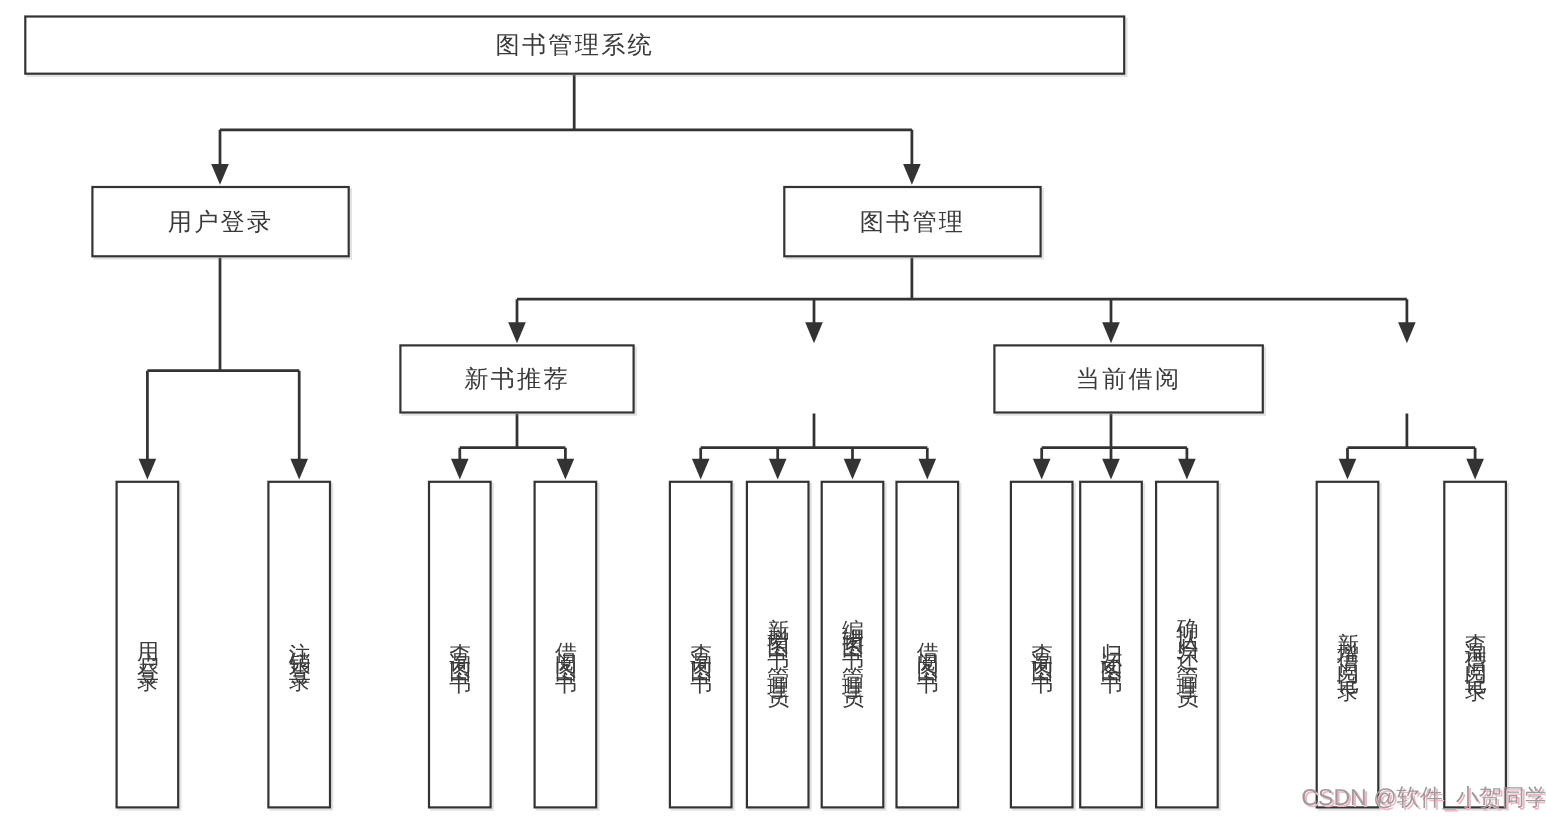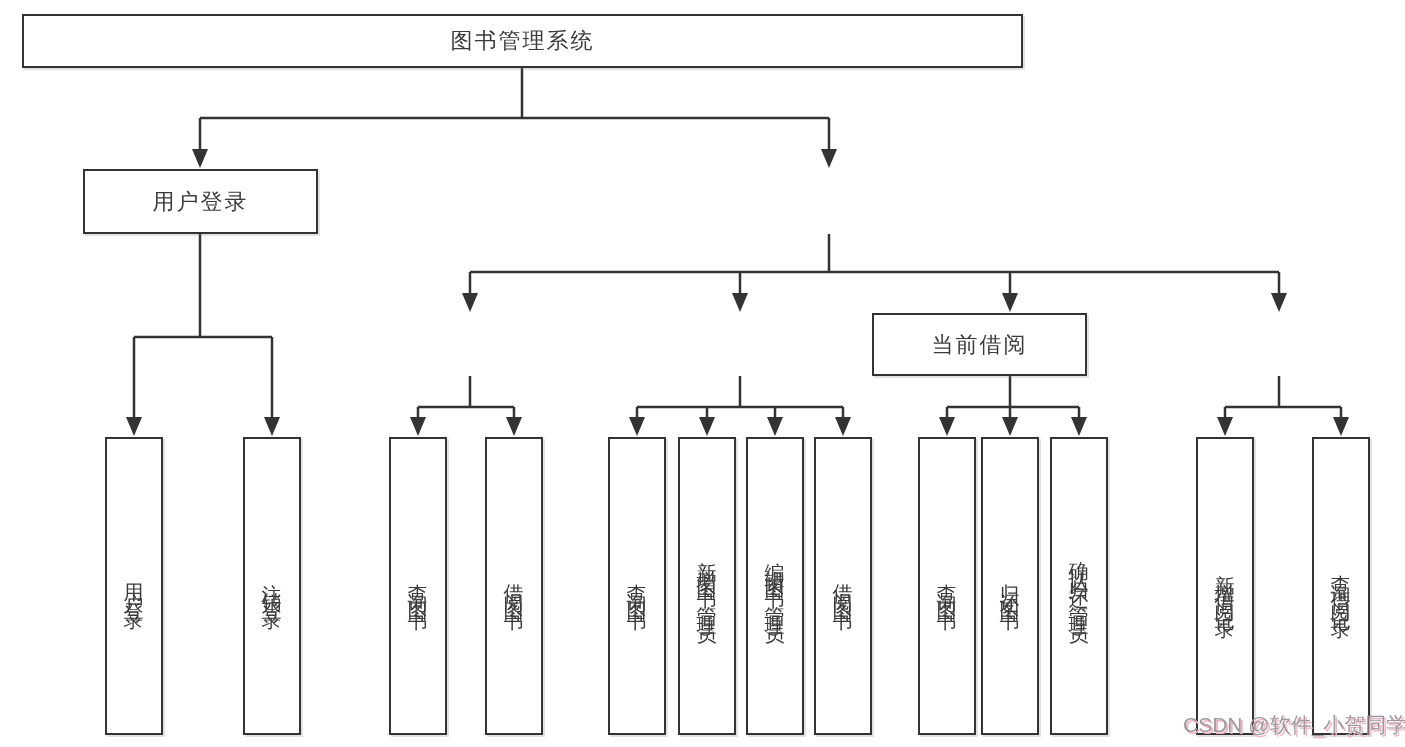--- a/index.html
+++ b/index.html
@@ -99,22 +99,28 @@
     <use href="#arrow" x="1341" y="436"></use>
   </svg>
 
   <div class="box" style="left:22px;top:14px;width:1001px;height:54px">
     <span class="lbl">图书管理系统</span>
   </div>
 
   <div class="box" style="left:83px;top:169px;width:235px;height:65px">
     <span class="lbl">用户登录</span>
   </div>
+  <div class="box" style="left:712px;top:169px;width:235px;height:65px">
+    <span class="lbl">图书管理</span>
+  </div>
 
-  <div class="box" style="left:872px;top:313px;width:215px;height:63px">
+  <div class="box" style="left:363px;top:313px;width:214px;height:63px">
+    <span class="lbl">新书推荐</span>
+  </div>
+  <div class="box" style="left:903px;top:313px;width:246px;height:63px">
     <span class="lbl">当前借阅</span>
   </div>
 
   <div class="box leaf" style="left:105px;top:437px;width:58px;height:298px">
     <span class="lbl">用户登录</span>
   </div>
   <div class="box leaf" style="left:243px;top:437px;width:58px;height:298px">
     <span class="lbl">注销登录</span>
   </div>
   <div class="box leaf" style="left:389px;top:437px;width:58px;height:298px">

